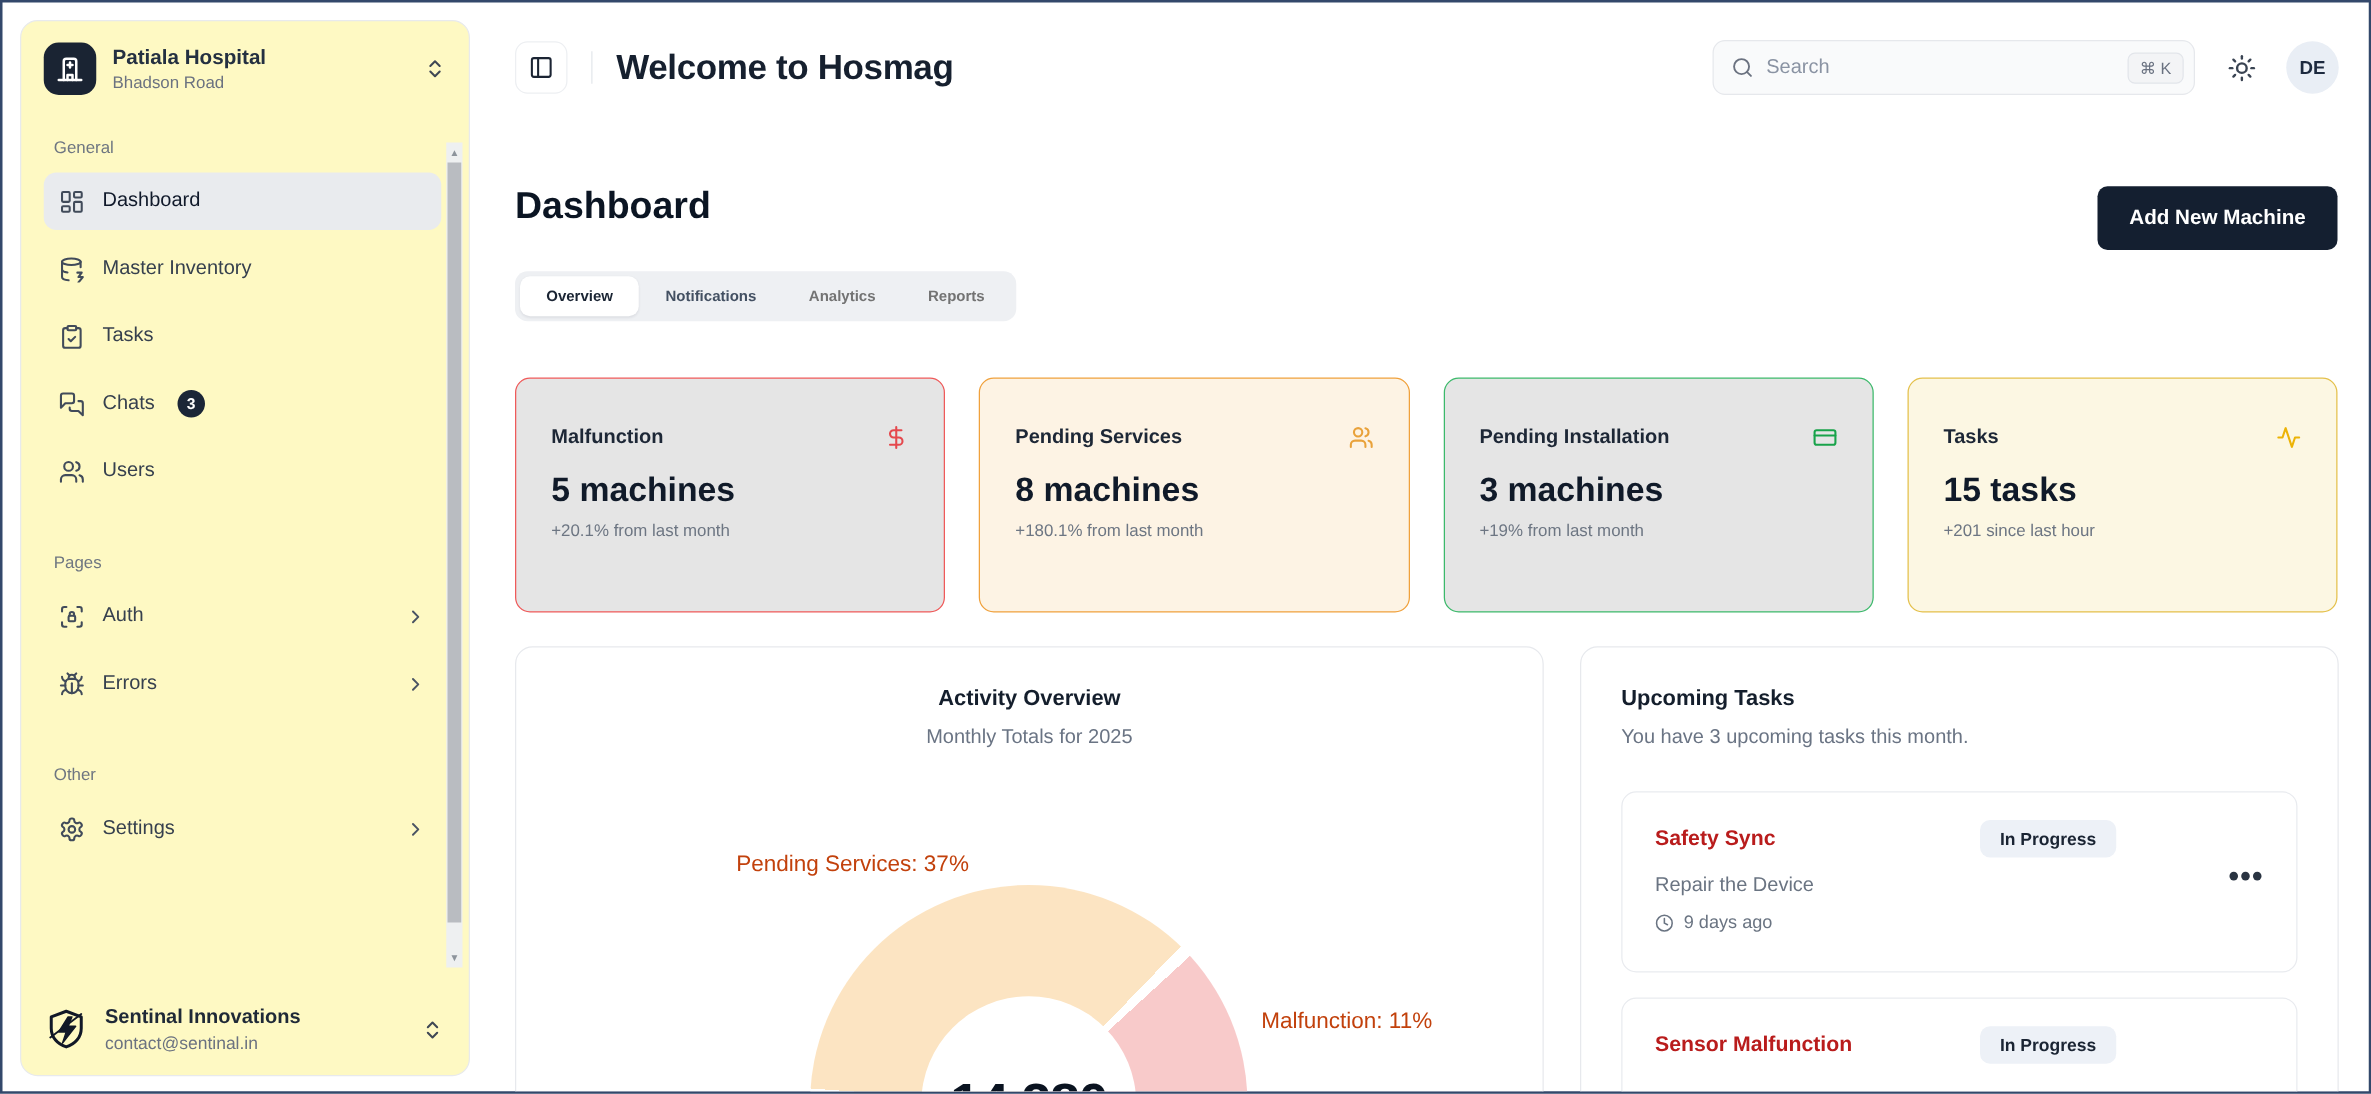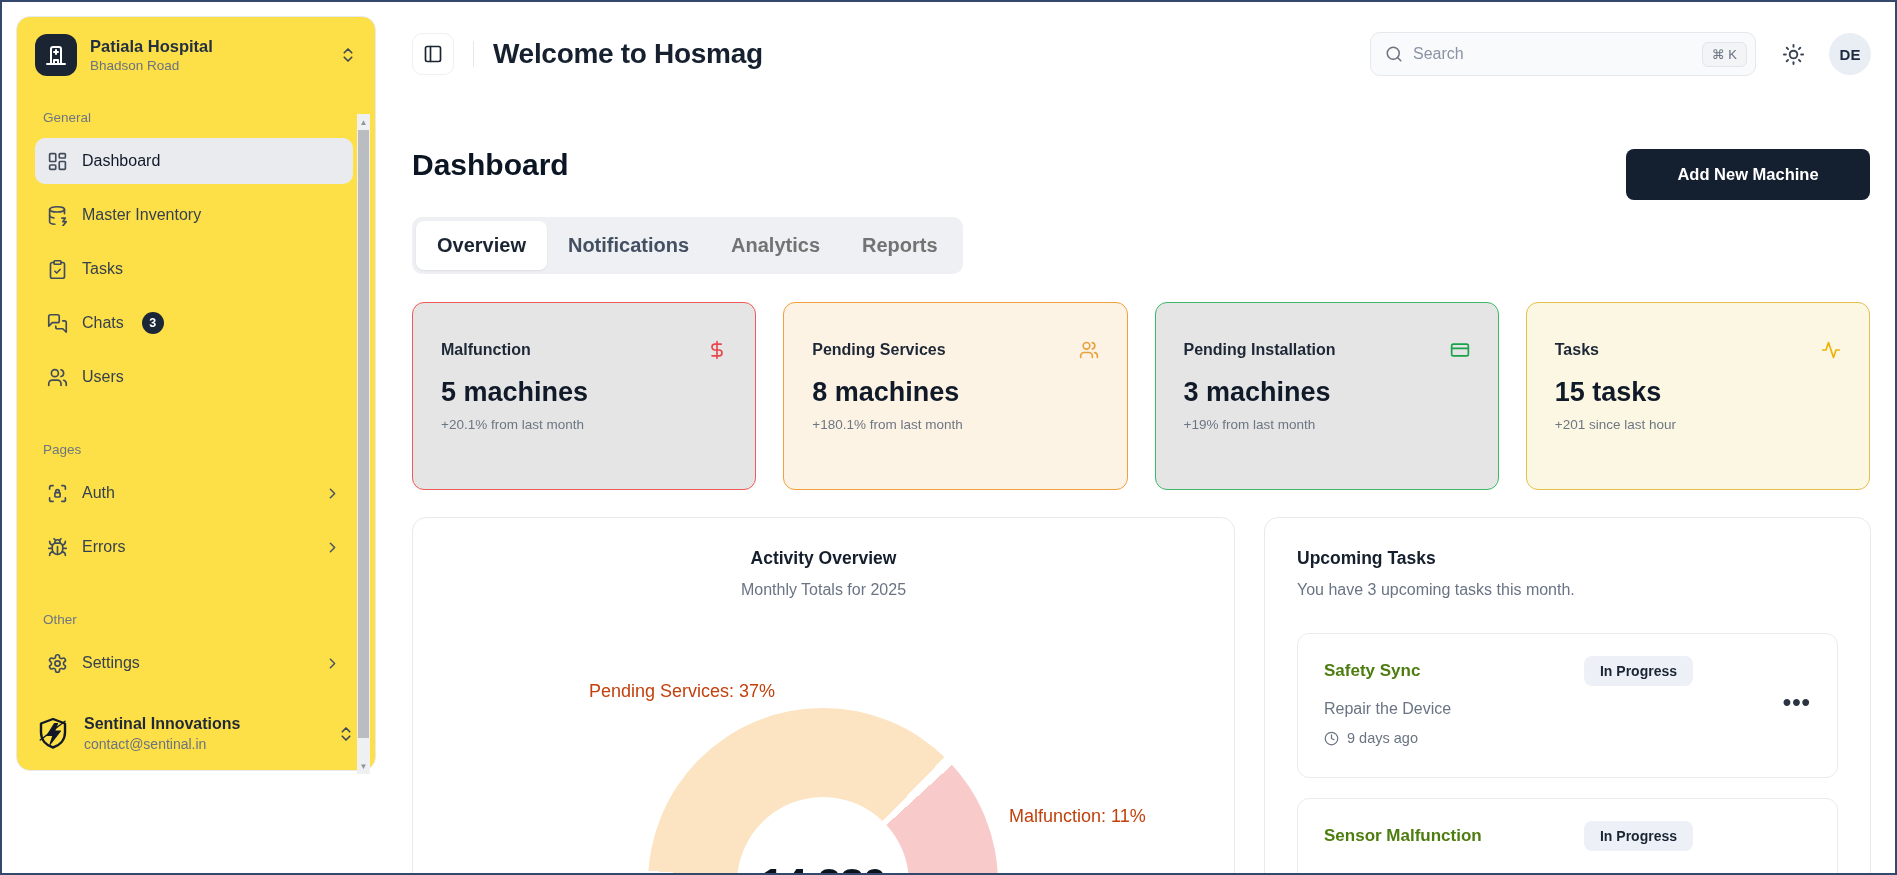--- a/index.html
+++ b/index.html
@@ -11,22 +11,22 @@
     background: #ffffff;
     border: 2px solid #33486b;
     font-family: "Liberation Sans", sans-serif;
     color: #1c2533;
   }
   svg { display:block; }
 
   
   .sidebar {
     position: absolute; left: 14px; top: 14px;
-    width: 360px; height: 755px;
-    background: #fde047;
+    width: 360px; height: 845px;
+    background: #fef9c3;
     border: 1px solid #e8eaed;
     border-radius: 14px;
   }
   .org {
     display: flex; align-items: center; gap: 13px;
     padding: 17px 18px 12px 18px;
   }
   .org-logo {
     width: 42px; height: 42px; flex: 0 0 42px;
     background: #1a2433; border-radius: 12px;
@@ -120,35 +120,35 @@
     width: 42px; height: 42px; border-radius: 50%;
     background: #e9eef5; color: #1d2a3f;
     display: flex; align-items: center; justify-content: center;
     font-size: 15px; font-weight: 700; cursor: pointer;
   }
 
   
   .page-title { position: absolute; left: 410px; top: 146px; font-size: 30px; font-weight: 800; color: #0b1523; }
   .primary-btn {
     position: absolute; right: 25px; top: 147px;
-    width: 244px; height: 51px;
+    width: 192px; height: 51px;
     background: #141f30; color: #fff;
     border: none; border-radius: 8px;
     font-size: 16.5px; font-weight: 600;
     font-family: "Liberation Sans", sans-serif;
     cursor: pointer;
   }
   .tabs {
     position: absolute; left: 410px; top: 215px;
     display: inline-flex; background: #eef0f3; border-radius: 10px; padding: 4px;
   }
   .tab {
-    height: 49px; padding: 11px 21px;
+    height: 32px; padding: 11px 21px;
     display: flex; align-items: center;
-    font-size: 20px; font-weight: 600; color: #435062;
+    font-size: 12px; font-weight: 600; color: #435062;
     border-radius: 8px; cursor: pointer; white-space: nowrap;
   }
   .tab.active { background: #fff; color: #1a2433; box-shadow: 0 1px 2px rgba(20,30,50,.08); }
   .tab.muted { color: #737373; cursor: default; }
 
   
   .stats {
     position: absolute; left: 410px; right: 25px; top: 300px;
     display: grid; grid-template-columns: repeat(4, 1fr); gap: 27px;
   }
@@ -203,21 +203,21 @@
   .slice-label.l2 { left: 596px; top: 288px; }
 
   .panel.tasks-panel { padding: 30px 32px; text-align: left; }
   .task-list { margin-top: 34px; display: flex; flex-direction: column; gap: 20px; }
   .task-card {
     position: relative;
     border: 1px solid #e9ebef; border-radius: 12px;
     padding: 22px 26px; min-height: 145px; background:#fff;
   }
   .task-row { display: flex; align-items: center; }
-  .task-title { font-size: 17px; font-weight: 700; color: #4d7c0f; }
+  .task-title { font-size: 17px; font-weight: 700; color: #b91c1c; }
   .task-badge {
     margin-left: auto; margin-right: 118px;
     background: #edf1f7; border-radius: 8px; padding: 7px 16px;
     font-size: 14px; font-weight: 600; color: #1a2433; white-space: nowrap;
   }
   .task-desc { font-size: 16px; color: #6a7482; margin-top: 14px; }
   .task-meta { display: flex; align-items: center; gap: 8px; font-size: 14.5px; color: #6a7482; margin-top: 12px; }
   .task-more {
     position: absolute; right: 26px; top: 56px;
     background: none; border: none; cursor: pointer;

